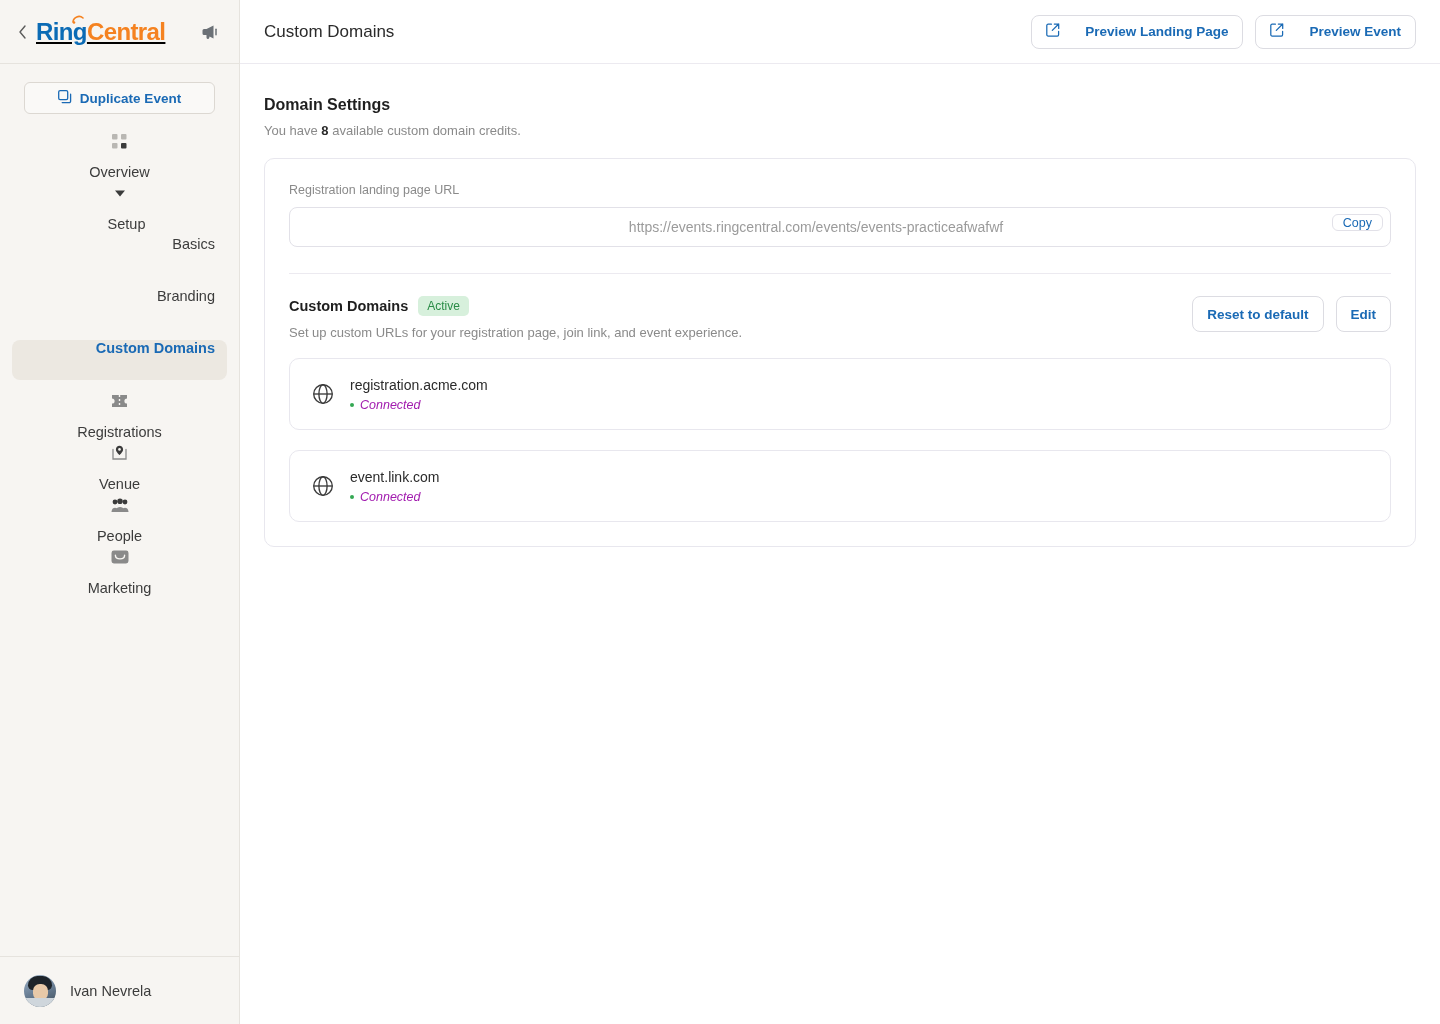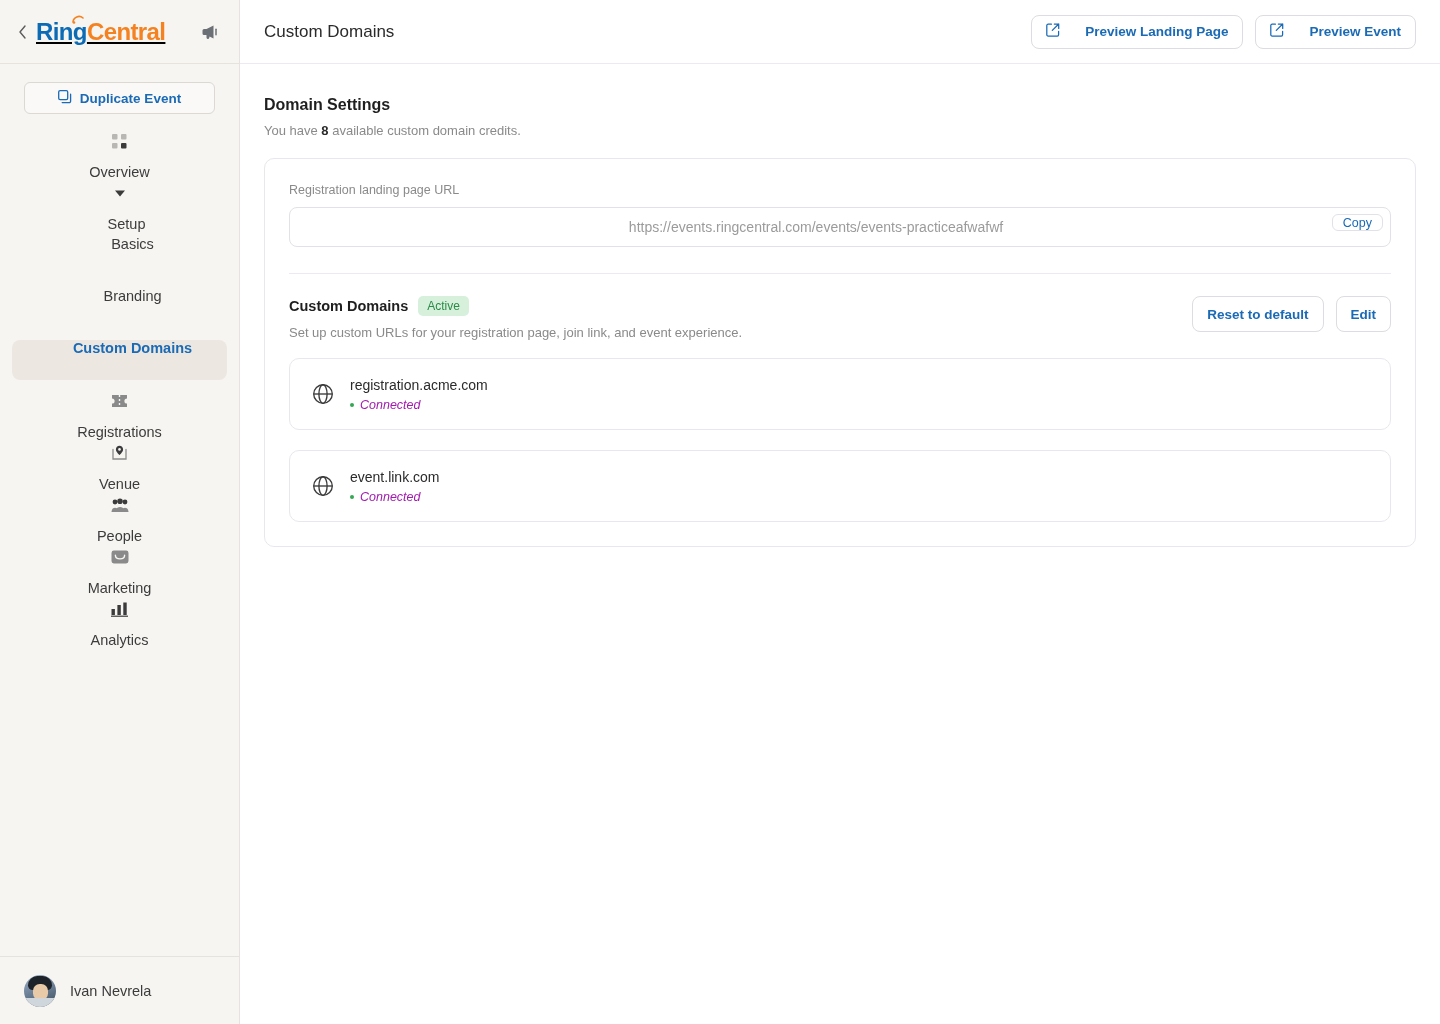--- a/index.html
+++ b/index.html
@@ -65,21 +65,21 @@
   .nav { margin-top: 18px; padding: 0 12px; }
   .nav-item {
     display: flex; align-items: center; gap: 14px;
     height: 40px; padding: 0 12px; border-radius: 8px;
     color: #3c3c3c; font-size: 14.5px; cursor: pointer;
     margin-bottom: 12px;
     flex-direction: column;
   }
   .nav-item .ic { width: 18px; height: 18px; flex: 0 0 18px;
     display: flex; align-items: center; justify-content: center; color: #6a6a6a; }
-  .nav-item.sub { padding-left: 38px; gap: 0; margin-bottom: 12px; }
+  .nav-item.sub { padding-left: 38px; gap: 0; margin-bottom: 12px; align-items: flex-end; }
   .nav-item.active { background: #ece8e1; color: #1a6ab5; font-weight: bold; }
   .nav-item.setup .caret { width: 18px; flex: 0 0 18px; display:flex;
     align-items:center; justify-content:center; }
 
   .sb-bottom {
     margin-top: auto; height: 68px; flex: 0 0 68px;
     border-top: 1px solid #e6e3de;
     display: flex; align-items: center; gap: 14px; padding: 0 24px;
     cursor: pointer;
   }
@@ -275,31 +275,20 @@
       <div class="nav-item">
         <span class="ic">
           <svg width="18" height="14" viewBox="0 0 18 14" aria-hidden="true">
             <rect x="0.5" y="0.5" width="17" height="13" rx="2.4" fill="#8a8a8a"></rect>
             <path d="M4.4 5.2c0 2.1 1.9 3.7 4.6 3.7s4.6-1.6 4.6-3.7" stroke="#f7f5f2" stroke-width="1.4" fill="none" stroke-linecap="round"></path>
           </svg>
         </span>
         <span>Marketing</span>
       </div>
 
-      <div class="nav-item">
-        <span class="ic">
-          <svg width="17" height="15" viewBox="0 0 17 15" aria-hidden="true">
-            <rect x="0.5" y="7" width="3.4" height="6" fill="#3b3b3b"></rect>
-            <rect x="6.4" y="3" width="3.4" height="10" fill="#3b3b3b"></rect>
-            <rect x="12.3" y="0.5" width="3.4" height="12.5" fill="#3b3b3b"></rect>
-            <rect x="0" y="13.6" width="17" height="1.2" fill="#3b3b3b"></rect>
-          </svg>
-        </span>
-        <span>Analytics</span>
-      </div>
 
     </nav>
 
     <div class="sb-bottom">
       <div class="avatar">
         <div class="hair"></div>
         <div class="face"></div>
         <div class="shirt"></div>
       </div>
       <div class="user-name">Ivan Nevrela</div>

